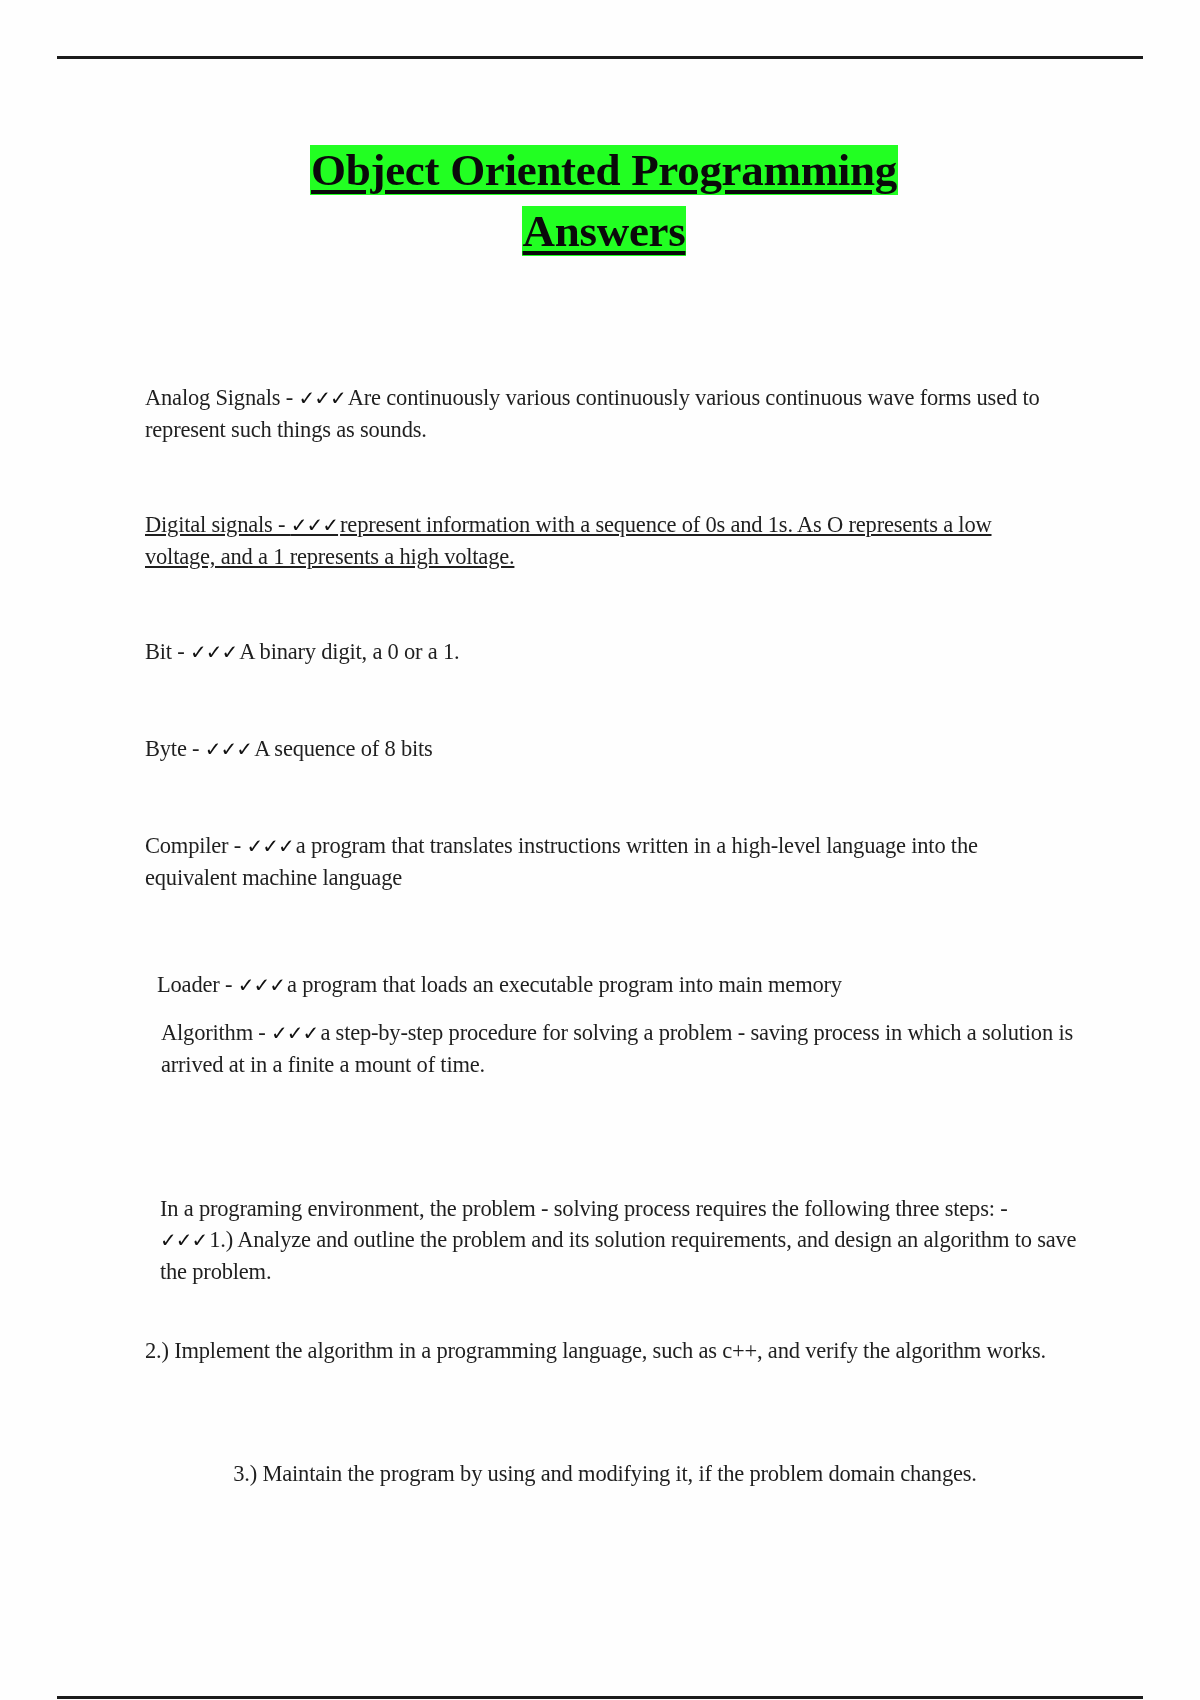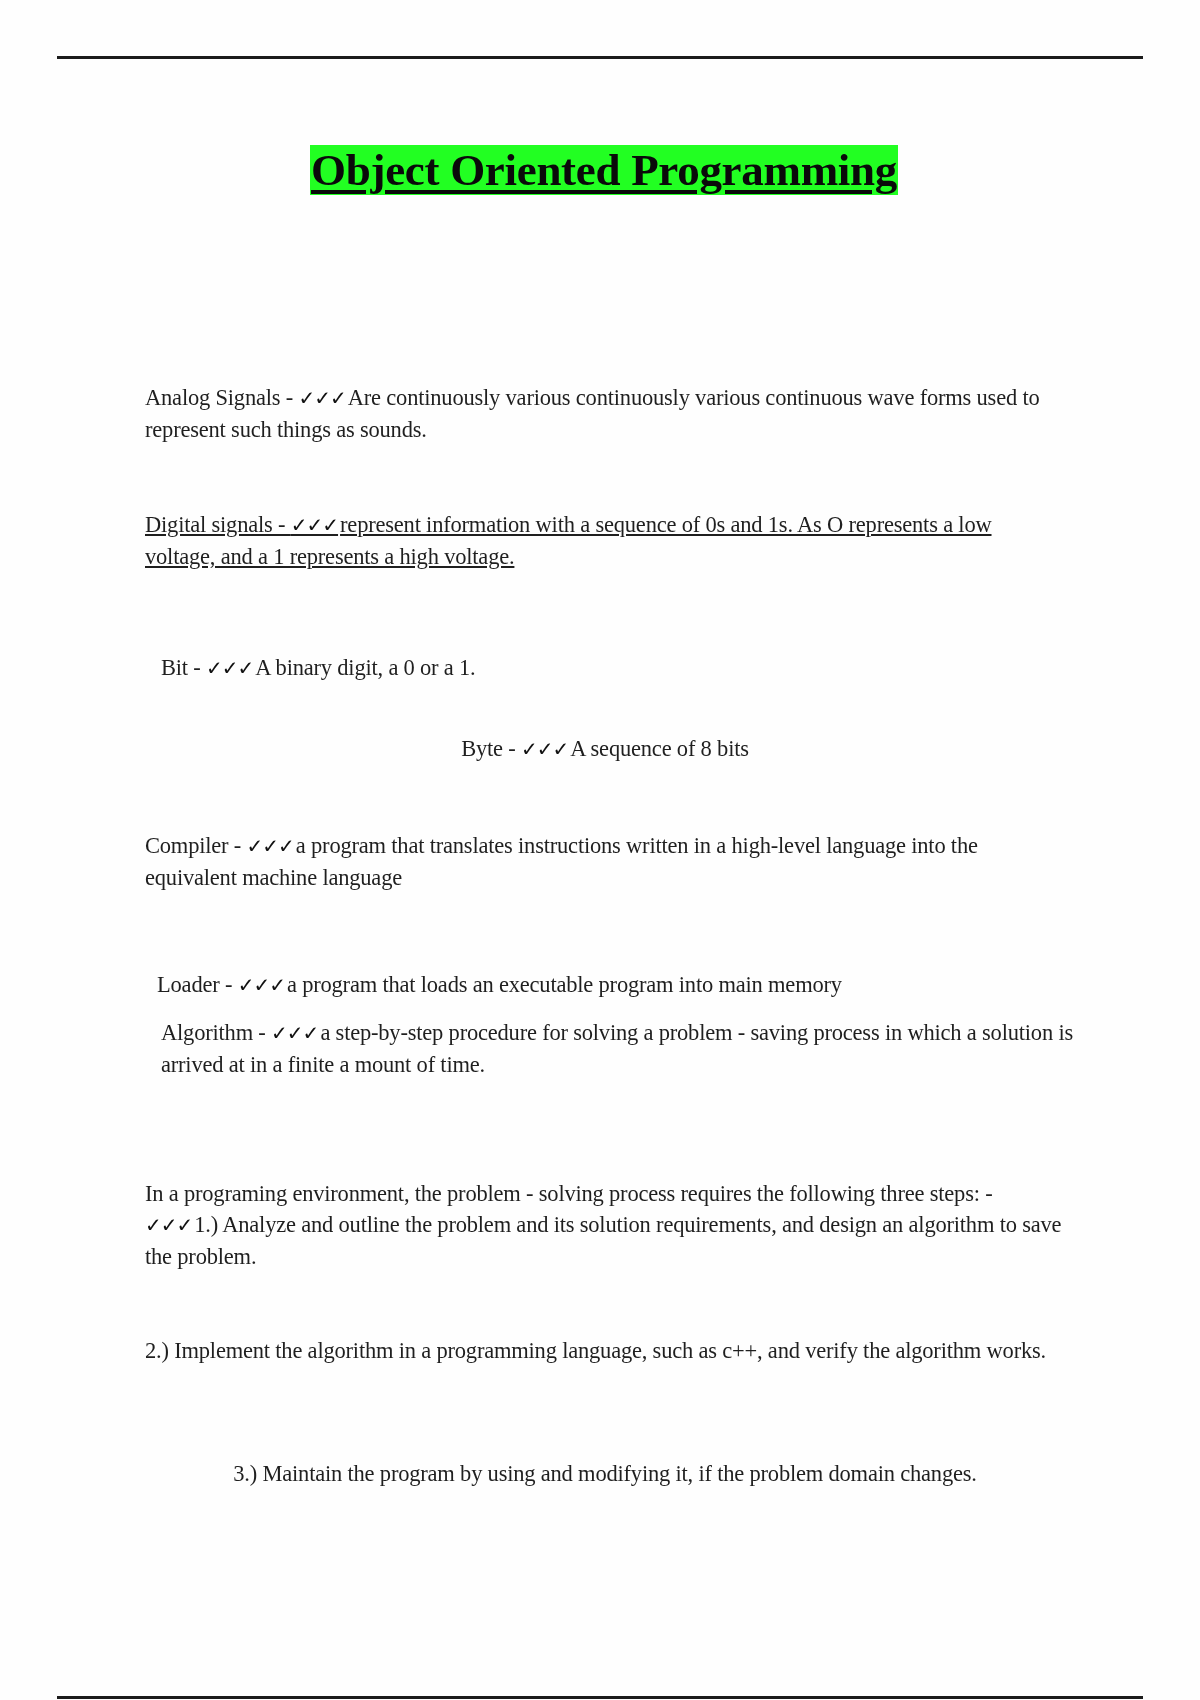--- a/index.html
+++ b/index.html
@@ -20,45 +20,46 @@
   .check { font-family: "DejaVu Sans", sans-serif; font-weight: bold; font-size: 20px; color: #111;
            letter-spacing: -1px; margin-right: 2px; }
 </style>
 </head>
 <body>
 
 <div class="rule top"></div>
 
 <div class="title">
   <span class="title-line"><span>Object Oriented Programming</span></span>
+  <span class="title-line"><span>Answers</span></span>
 </div>
 
 <div class="entries">
   <p class="entry" style="top:382px; margin:0;">
     <span>Analog Signals - </span><span class="check">✓✓✓</span><span>Are continuously various continuously various continuous wave forms used to represent such things as sounds.</span>
   </p>
   <p class="entry" style="top:509px; margin:0;text-decoration:underline;">
     <span>Digital signals - </span><span class="check">✓✓✓</span><span>represent information with a sequence of 0s and 1s. As O represents a low voltage, and a 1 represents a high voltage.</span>
   </p>
-  <p class="entry" style="top:636px; margin:16px;">
+  <p class="entry" style="top:636px; margin:0;">
     <span>Bit - </span><span class="check">✓✓✓</span><span>A binary digit, a 0 or a 1.</span>
   </p>
-  <p class="entry" style="top:733px; margin:0;text-align:center;">
+  <p class="entry" style="top:733px; margin:0;">
     <span>Byte - </span><span class="check">✓✓✓</span><span>A sequence of 8 bits</span>
   </p>
   <p class="entry" style="top:830px; margin:0;">
     <span>Compiler - </span><span class="check">✓✓✓</span><span>a program that translates instructions written in a high-level language into the equivalent machine language</span>
   </p>
   <p class="entry" style="top:957px; margin:12px;">
     <span>Loader - </span><span class="check">✓✓✓</span><span>a program that loads an executable program into main memory</span>
   </p>
   <p class="entry" style="top:1001px; margin:16px;">
     <span>Algorithm - </span><span class="check">✓✓✓</span><span>a step-by-step procedure for solving a problem - saving process in which a solution is arrived at in a finite a mount of time.</span>
   </p>
-  <p class="entry" style="top:1178px; margin:0;">
+  <p class="entry" style="top:1178px; margin:15px;">
     <span>In a programing environment, the problem - solving process requires the following three steps: - </span><span class="check">✓✓✓</span><span>1.) Analyze and outline the problem and its solution requirements, and design an algorithm to save the problem.</span>
   </p>
   <p class="entry" style="top:1335px; margin:0;">
     <span>2.) Implement the algorithm in a programming language, such as c++, and verify the algorithm works.</span>
   </p>
   <p class="entry" style="top:1458px; margin:0;text-align:center;">
     <span>3.) Maintain the program by using and modifying it, if the problem domain changes.</span>
   </p>
 </div>
 

